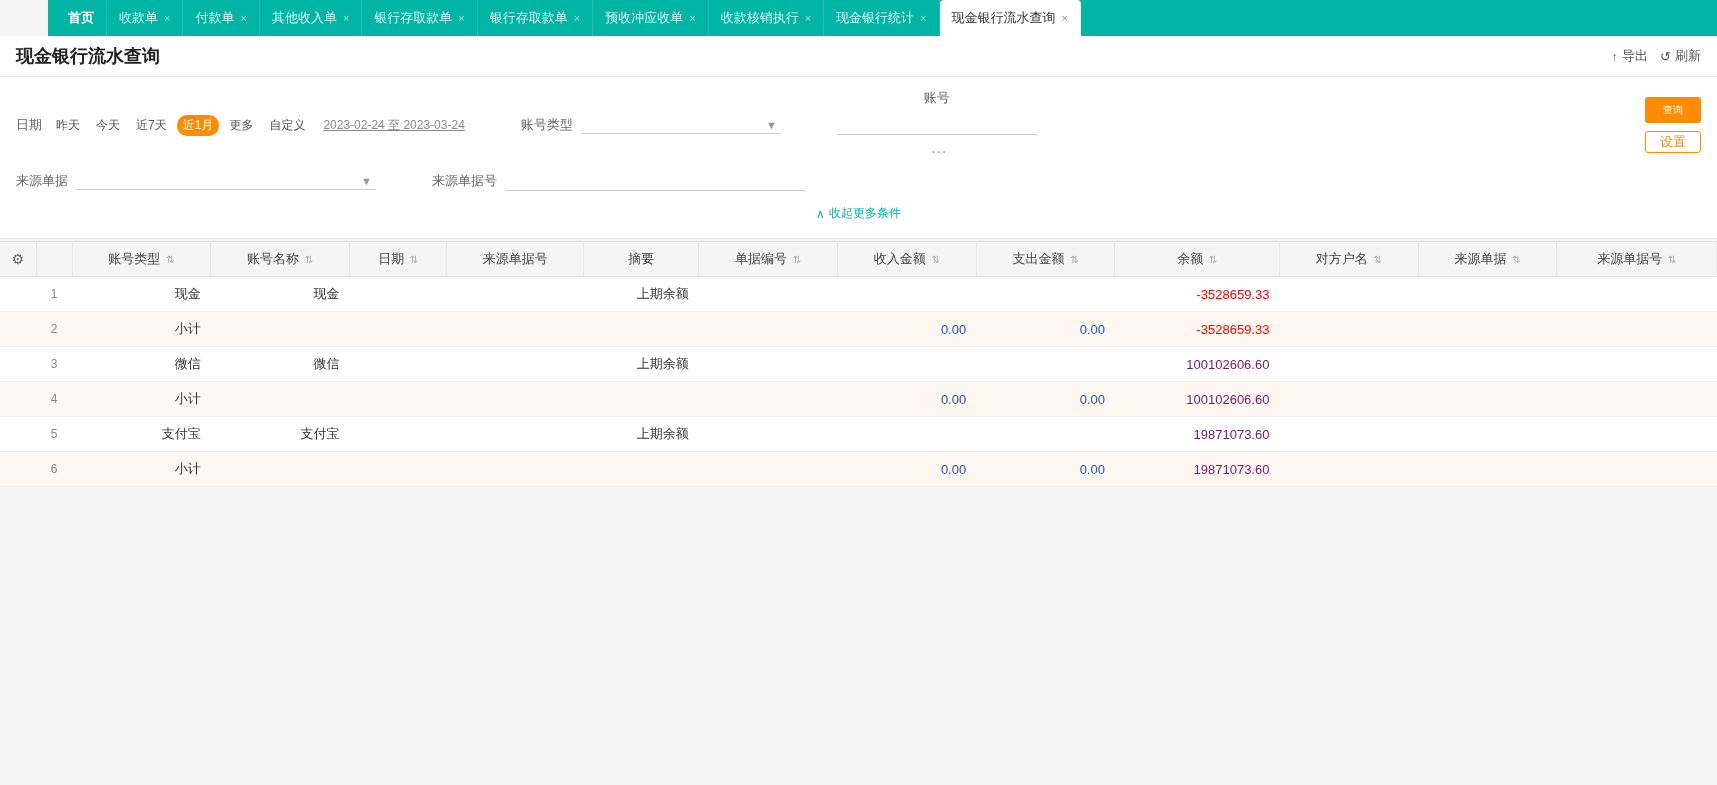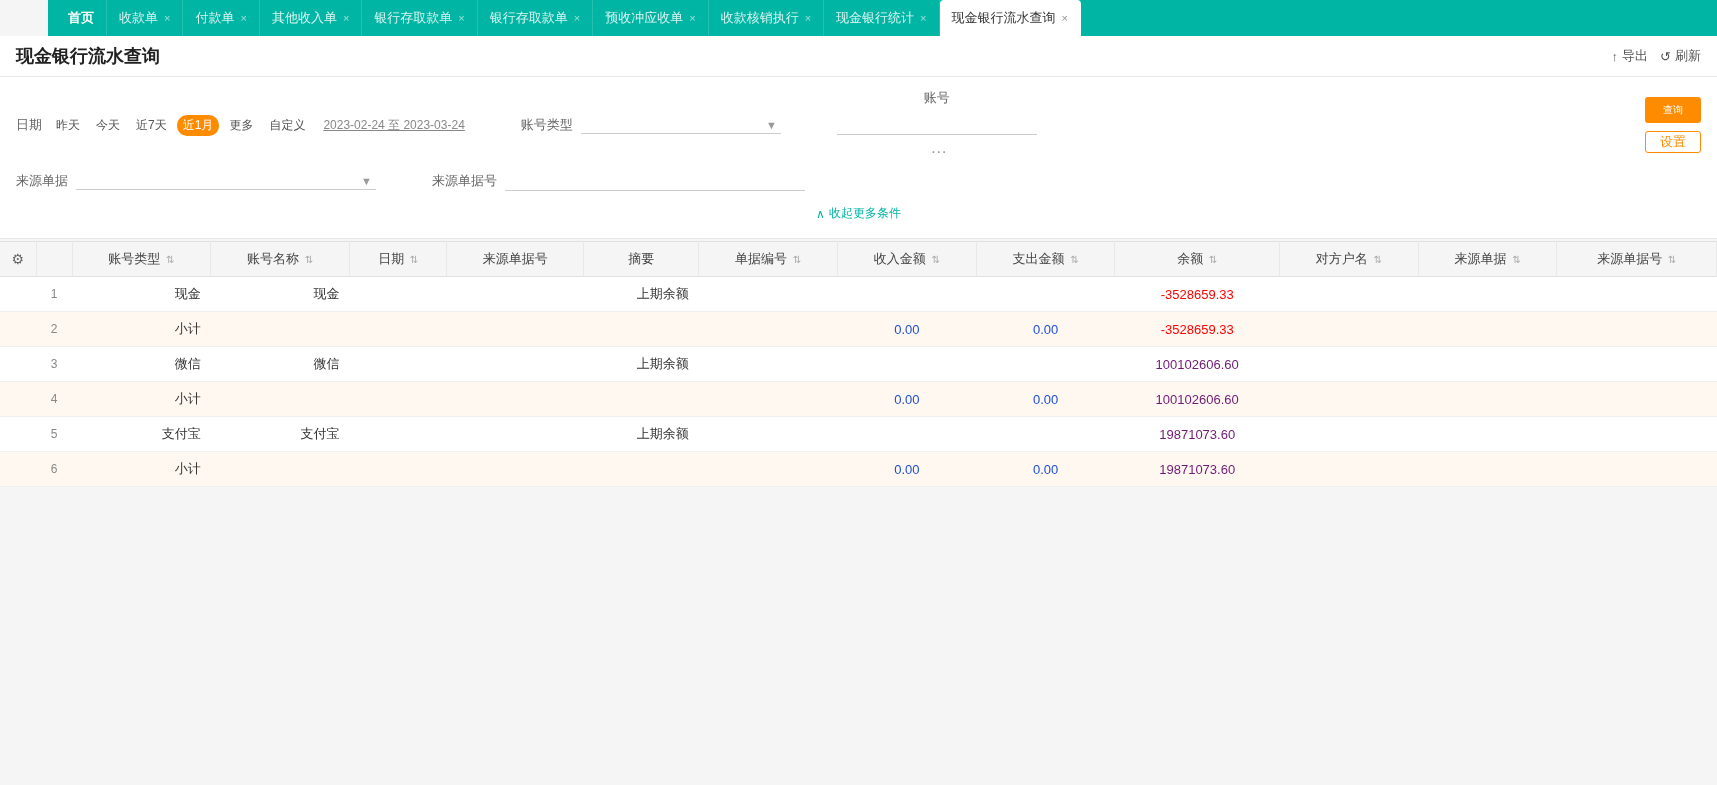--- a/index.html
+++ b/index.html
@@ -212,21 +212,21 @@
     }
     tbody tr.subtotal {
       background: #fff8f0;
     }
     tbody td {
       padding: 8px 10px;
       text-align: center;
       color: #333;
     }
     tbody td.left { text-align: right; }
-    tbody td.right { }
+    tbody td.right { text-align: right; }
     tbody td.num { color: #1d4ed8; }
     tbody td.balance-neg { color: #f00; }
     tbody td.balance-pos { color: #701a75; }
     .gear-icon { color: #666; font-size: 14px; }
     .row-num { color: #888; font-size: 12px; }
   </style>
 </head>
 <body>
 
 <div class="top-nav">

